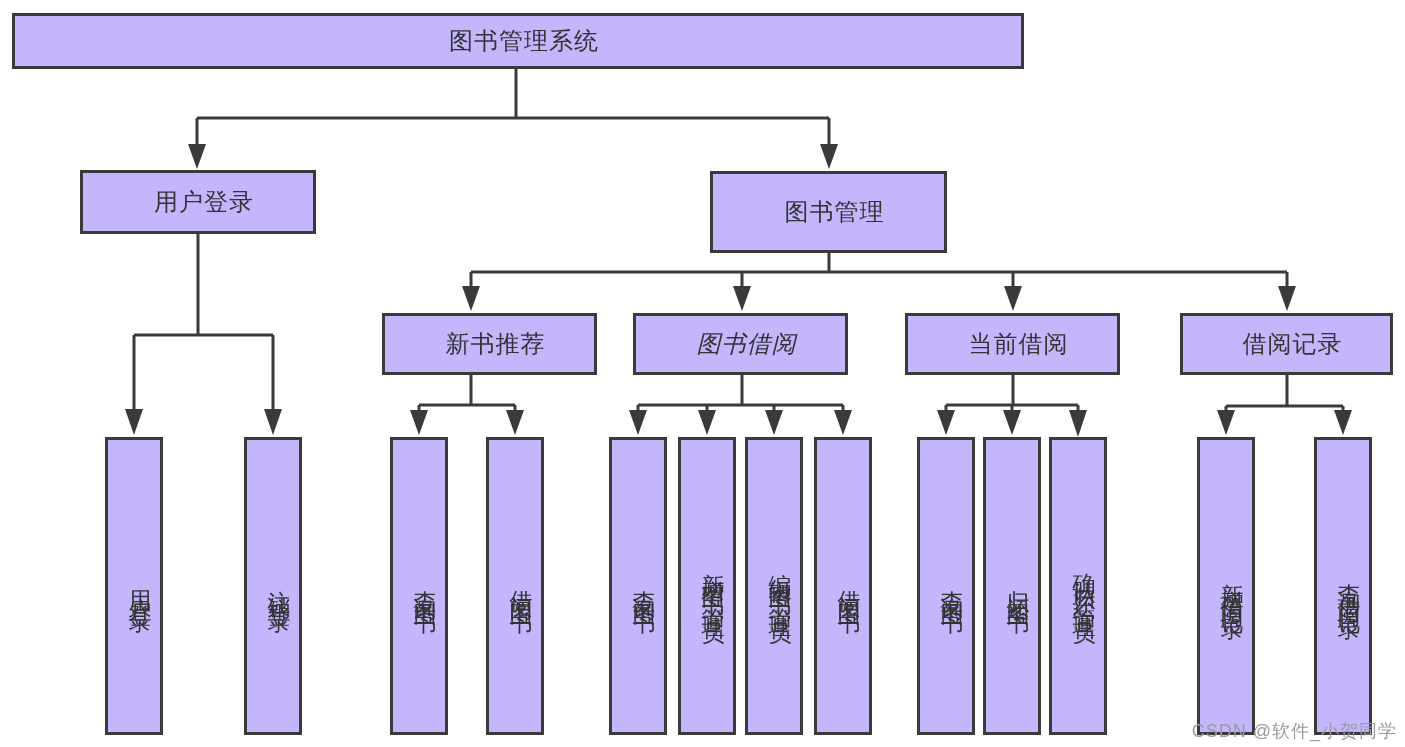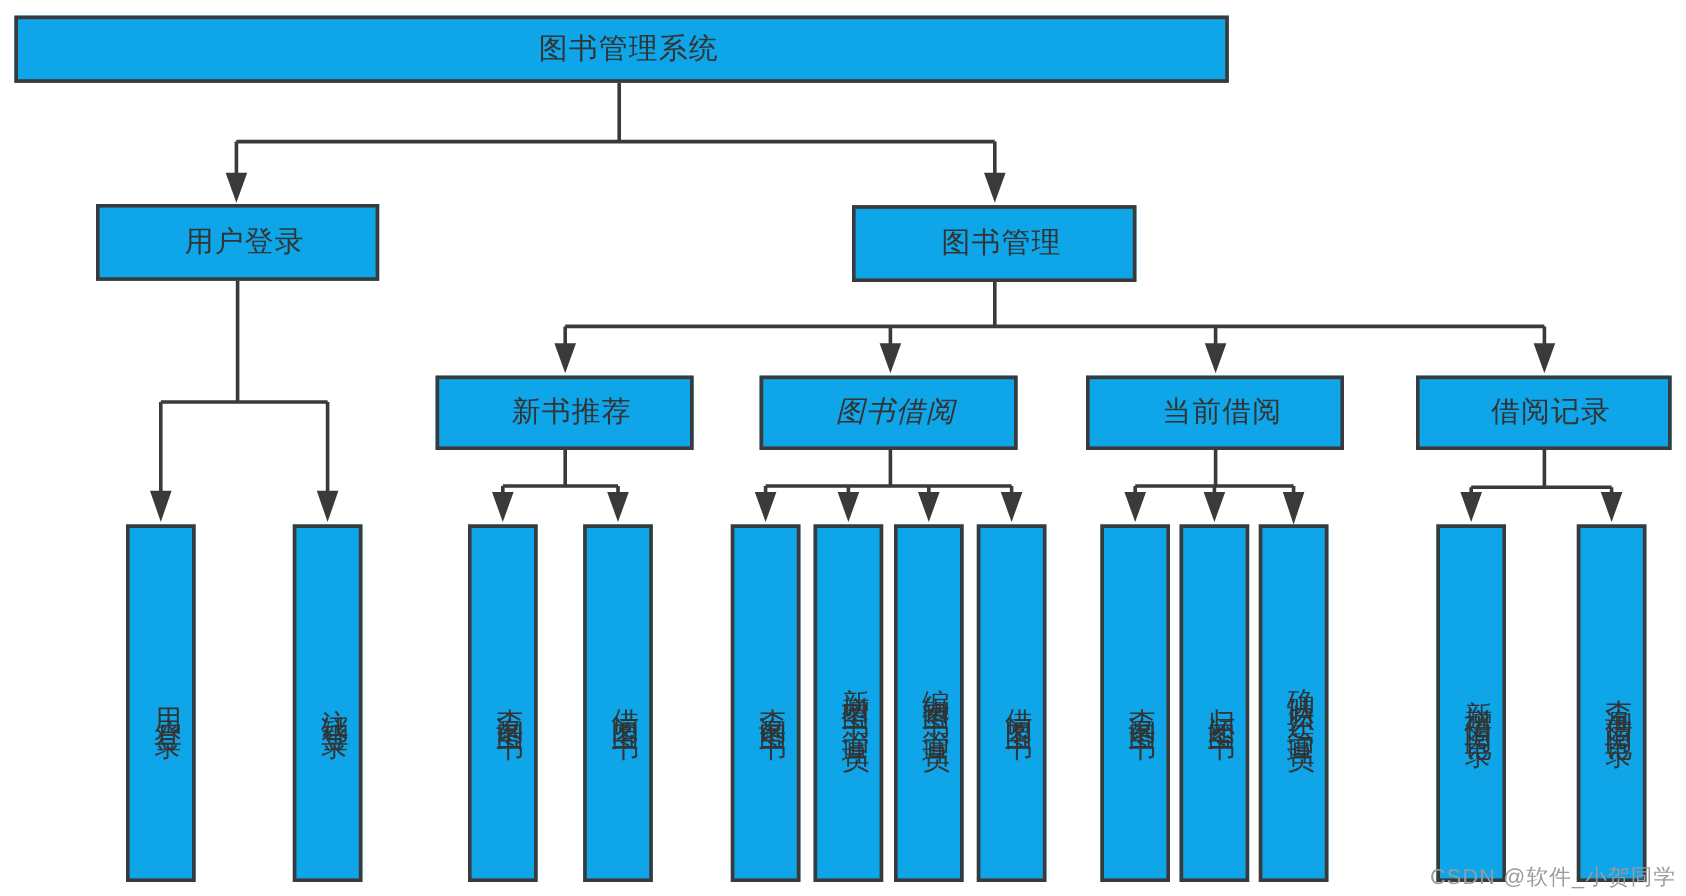--- a/index.html
+++ b/index.html
@@ -7,21 +7,21 @@
     position:relative;
     width:1405px;height:747px;
     background:#ffffff;
     font-family:"Liberation Sans","DejaVu Sans",sans-serif;
     overflow:hidden;
   }
   #wires{position:absolute;left:0;top:0;z-index:1;}
   .box{
     position:absolute;
     box-sizing:border-box;
-    background:#0ea5e9;
+    background:#c4b5fd;
     border:3px solid #3a3a3a;
     display:flex;align-items:center;justify-content:center;
     color:#333333;
     z-index:2;
     padding-left:12px;
   }
   .h-label{
     font-size:24px;
     letter-spacing:1px;
     white-space:nowrap;
@@ -93,25 +93,25 @@
     </g>
   </svg>
 
   <div class="box" style="left:12px;top:13px;width:1012px;height:56px;">
     <span class="h-label">图书管理系统</span>
   </div>
 
   <div class="box" style="left:80px;top:170px;width:236px;height:64px;">
     <span class="h-label">用户登录</span>
   </div>
-  <div class="box" style="left:710px;top:171px;width:237px;height:64px;">
+  <div class="box" style="left:710px;top:171px;width:237px;height:82px;">
     <span class="h-label">图书管理</span>
   </div>
 
-  <div class="box" style="left:363px;top:313px;width:215px;height:62px;">
+  <div class="box" style="left:382px;top:313px;width:215px;height:62px;">
     <span class="h-label">新书推荐</span>
   </div>
   <div class="box" style="left:633px;top:313px;width:215px;height:62px;font-style:italic;">
     <span class="h-label">图书借阅</span>
   </div>
   <div class="box" style="left:905px;top:313px;width:215px;height:62px;">
     <span class="h-label">当前借阅</span>
   </div>
   <div class="box" style="left:1180px;top:313px;width:213px;height:62px;">
     <span class="h-label">借阅记录</span>

